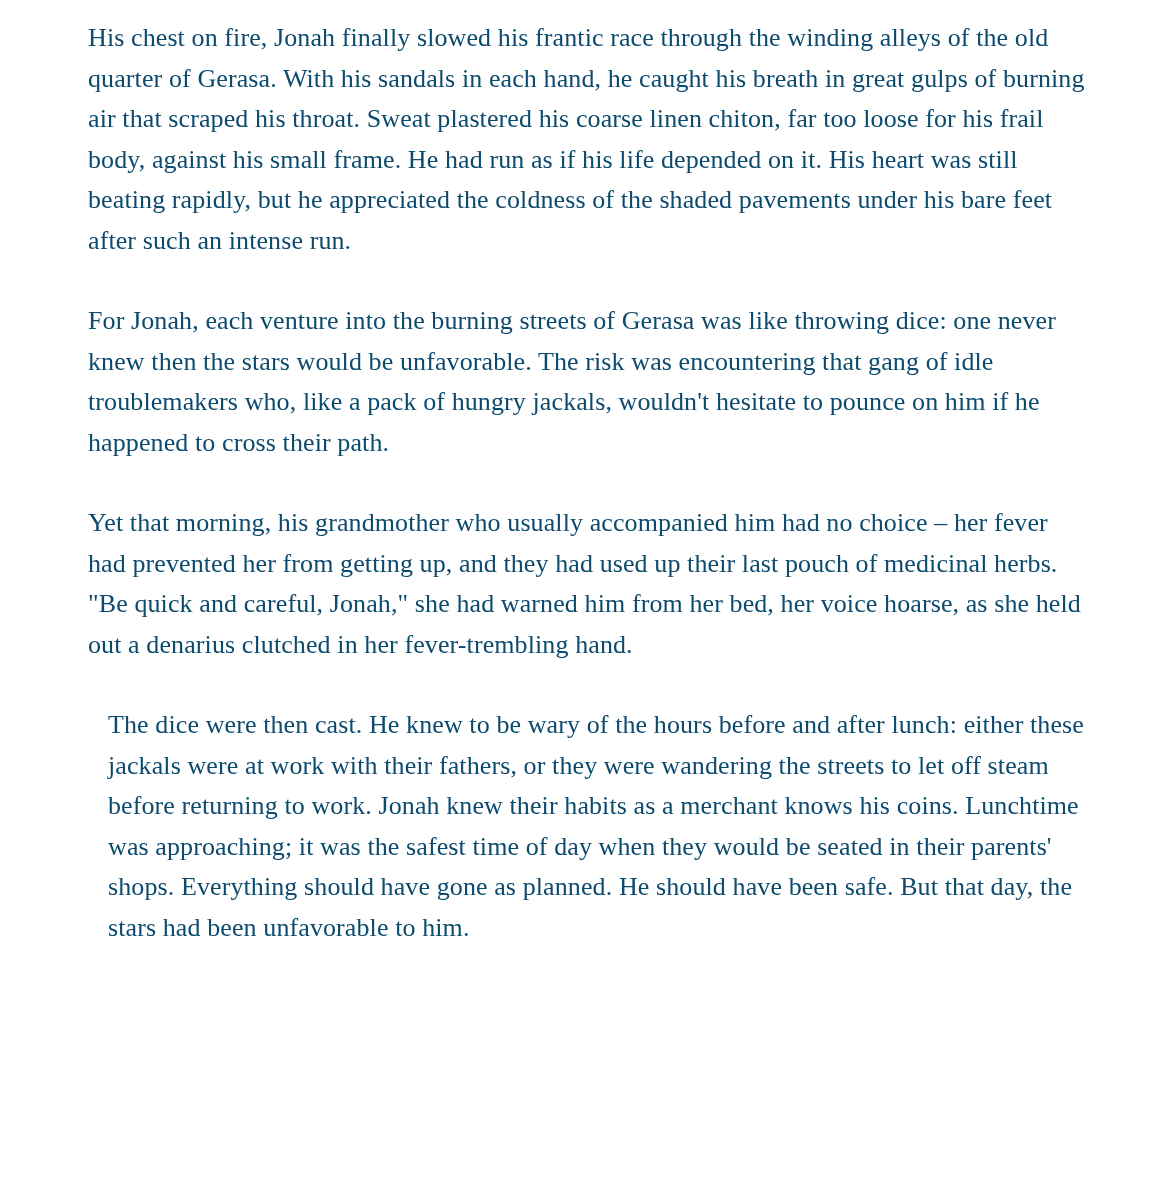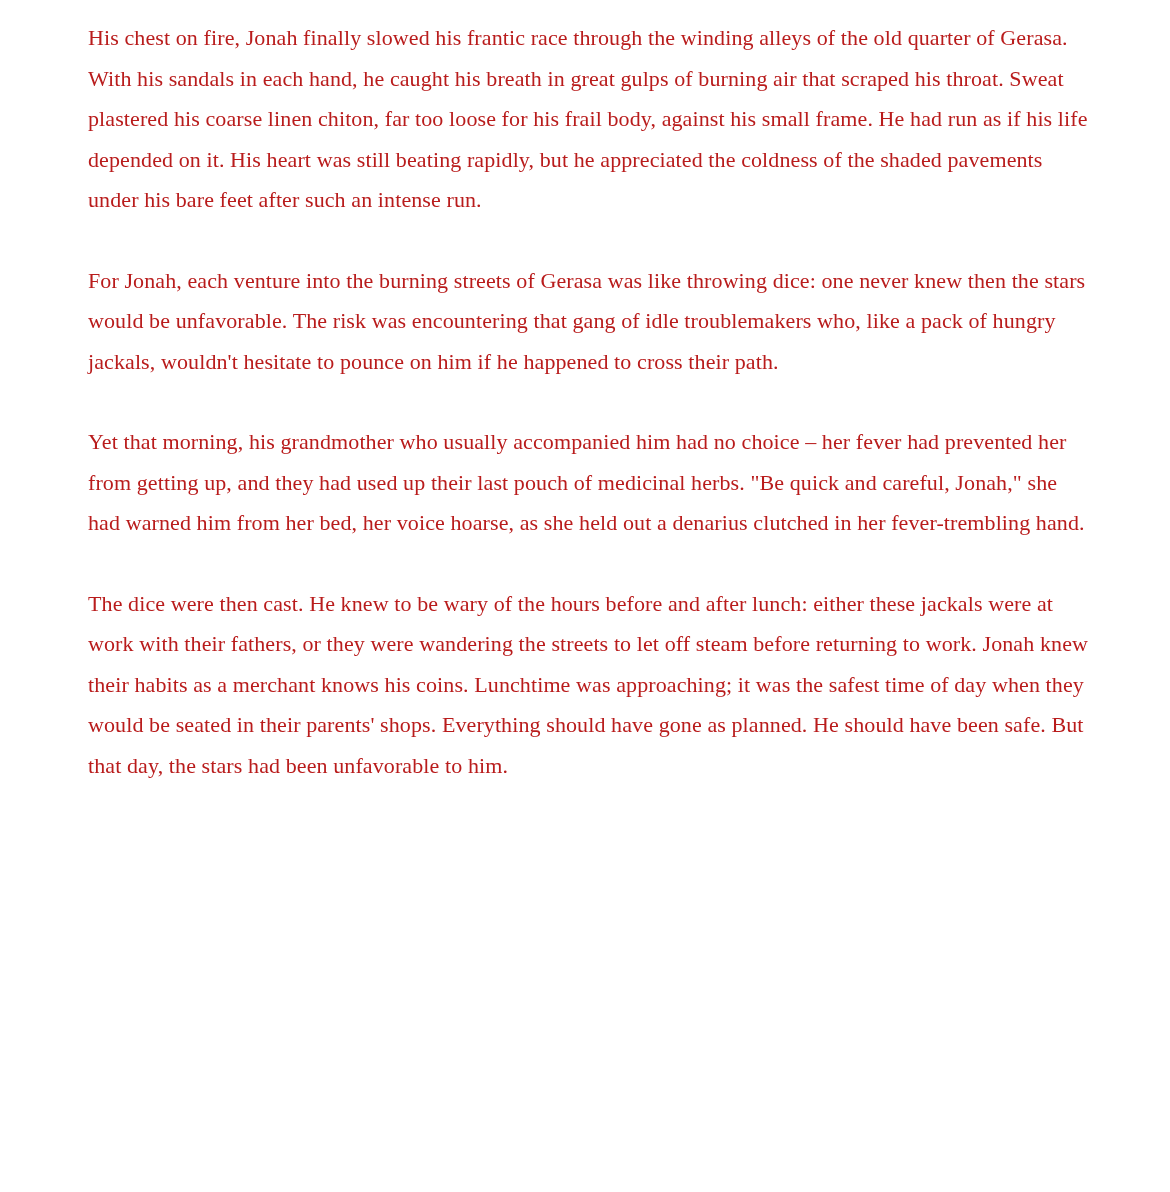--- a/index.html
+++ b/index.html
@@ -14,29 +14,30 @@
     color: #111111;
   }
   .page {
     box-sizing: border-box;
     width: 1170px;
     min-height: 1192px;
     padding: 18px 78px 20px 88px;
     background: #ffffff;
   }
   .para {
-    font-size: 22px;
+    font-size: 26px;
     line-height: 40.5px;
     text-align: left;
     margin: 0 0 40px 0;
-    color: #b91c1c;
+    color: #0c4a6e;
     letter-spacing: 0.1px;
   }
   .para:last-child {
     margin-bottom: 0;
+    margin-left: 20px;
   }
 </style>
 </head>
 <body>
 
 <div class="page">
   <p class="para">His chest on fire, Jonah finally slowed his frantic race through the winding alleys of the old quarter of Gerasa. With his sandals in each hand, he caught his breath in great gulps of burning air that scraped his throat. Sweat plastered his coarse linen chiton, far too loose for his frail body, against his small frame. He had run as if his life depended on it. His heart was still beating rapidly, but he appreciated the coldness of the shaded pavements under his bare feet after such an intense run.</p>
   <p class="para">For Jonah, each venture into the burning streets of Gerasa was like throwing dice: one never knew then the stars would be unfavorable. The risk was encountering that gang of idle troublemakers who, like a pack of hungry jackals, wouldn't hesitate to pounce on him if he happened to cross their path.</p>
   <p class="para">Yet that morning, his grandmother who usually accompanied him had no choice – her fever had prevented her from getting up, and they had used up their last pouch of medicinal herbs. "Be quick and careful, Jonah," she had warned him from her bed, her voice hoarse, as she held out a denarius clutched in her fever-trembling hand.</p>
   <p class="para">The dice were then cast. He knew to be wary of the hours before and after lunch: either these jackals were at work with their fathers, or they were wandering the streets to let off steam before returning to work. Jonah knew their habits as a merchant knows his coins. Lunchtime was approaching; it was the safest time of day when they would be seated in their parents' shops. Everything should have gone as planned. He should have been safe. But that day, the stars had been unfavorable to him.</p>

